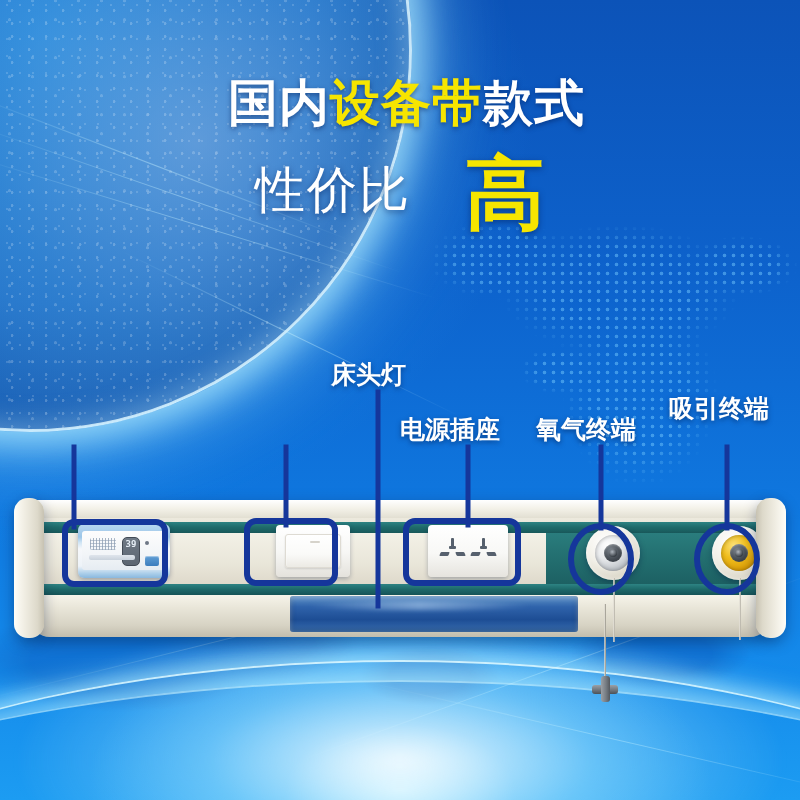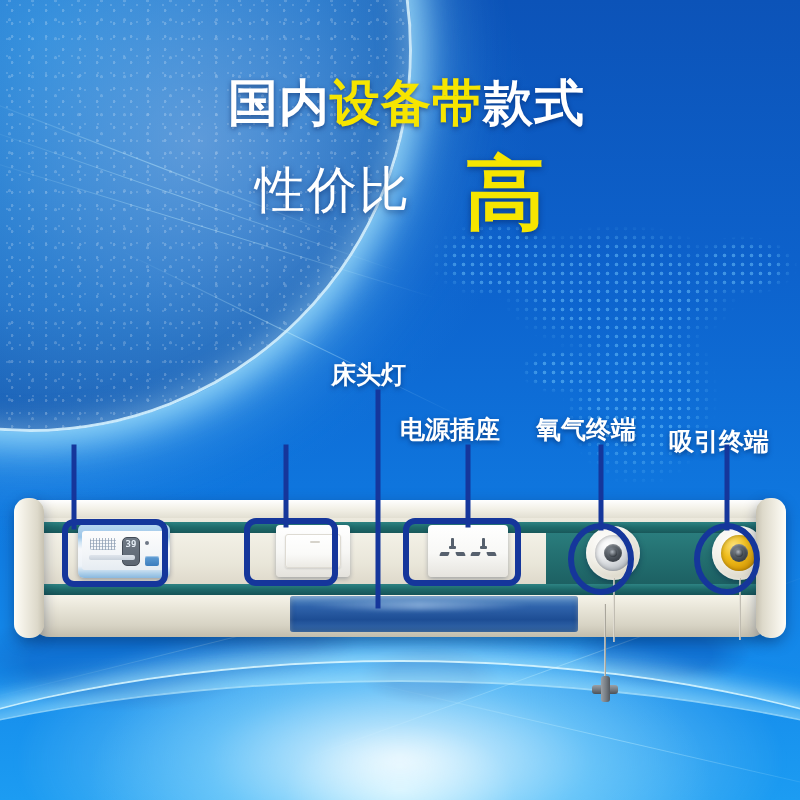--- a/index.html
+++ b/index.html
@@ -363,21 +363,21 @@
     </div>
     <div class="hl-row2">
       <span class="hl-sub t-white">性价比</span><span class="hl-big t-yellow">高</span>
     </div>
   </div>
 
   <div class="labels">
     <div class="lbl" style="left:331px;top:358px;">床头灯</div>
     <div class="lbl" style="left:400px;top:413px;">电源插座</div>
     <div class="lbl" style="left:536px;top:413px;">氧气终端</div>
-    <div class="lbl" style="left:669px;top:425px;font-family:Liberation Serif, serif;">吸引终端</div>
+    <div class="lbl" style="left:669px;top:392px;font-family:Liberation Serif, serif;">吸引终端</div>
   </div>
 
   <div class="bhu">
     <div class="bhu-body">
       <div class="bhu-lip"></div>
       <div class="face"></div>
       <div class="teal-field"></div>
       <div class="stripe top"></div>
       <div class="stripe bot"></div>
 

